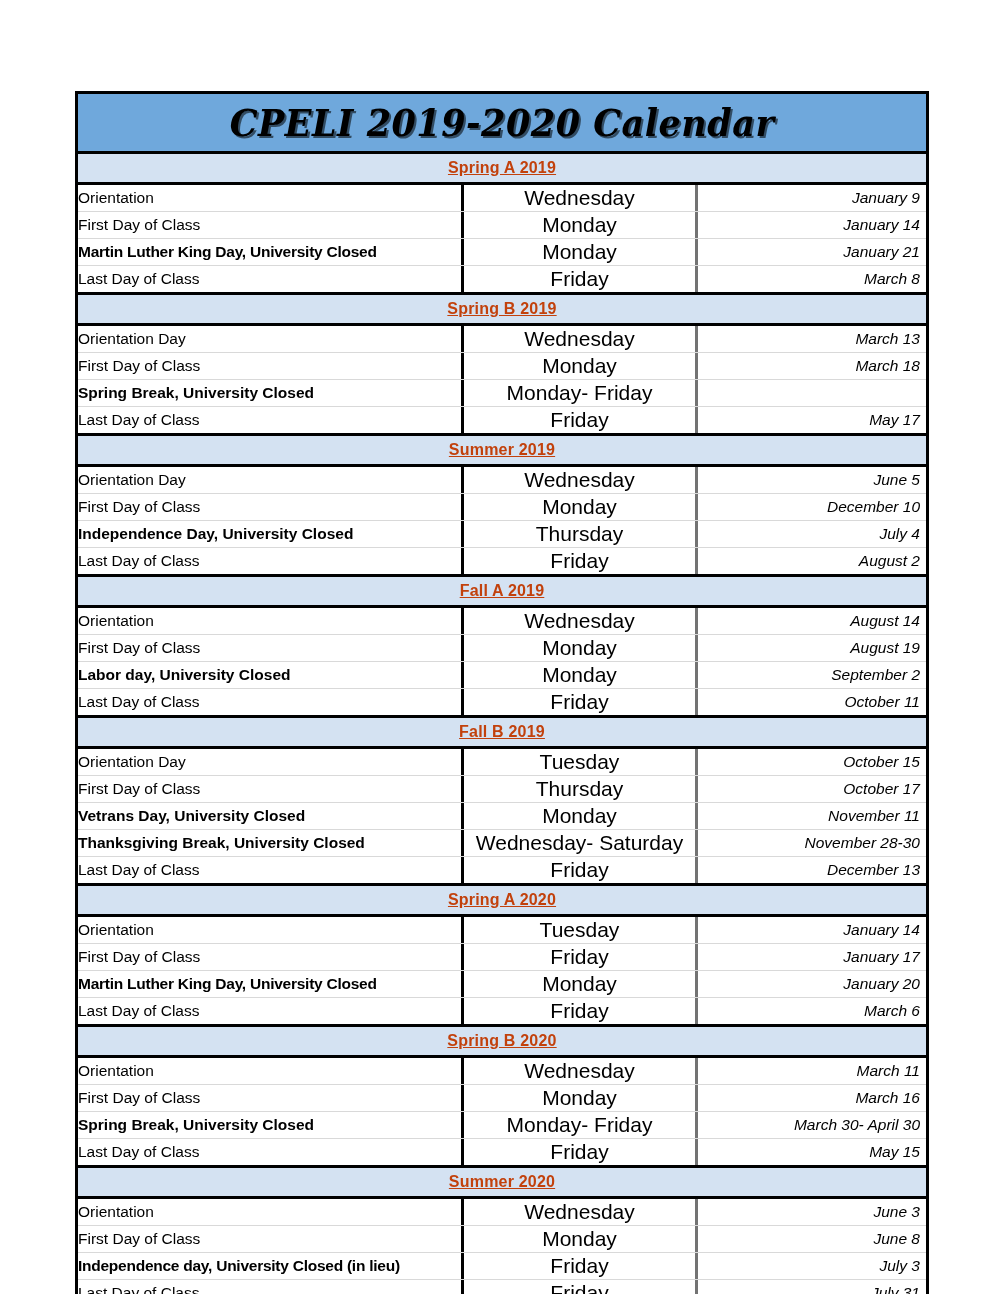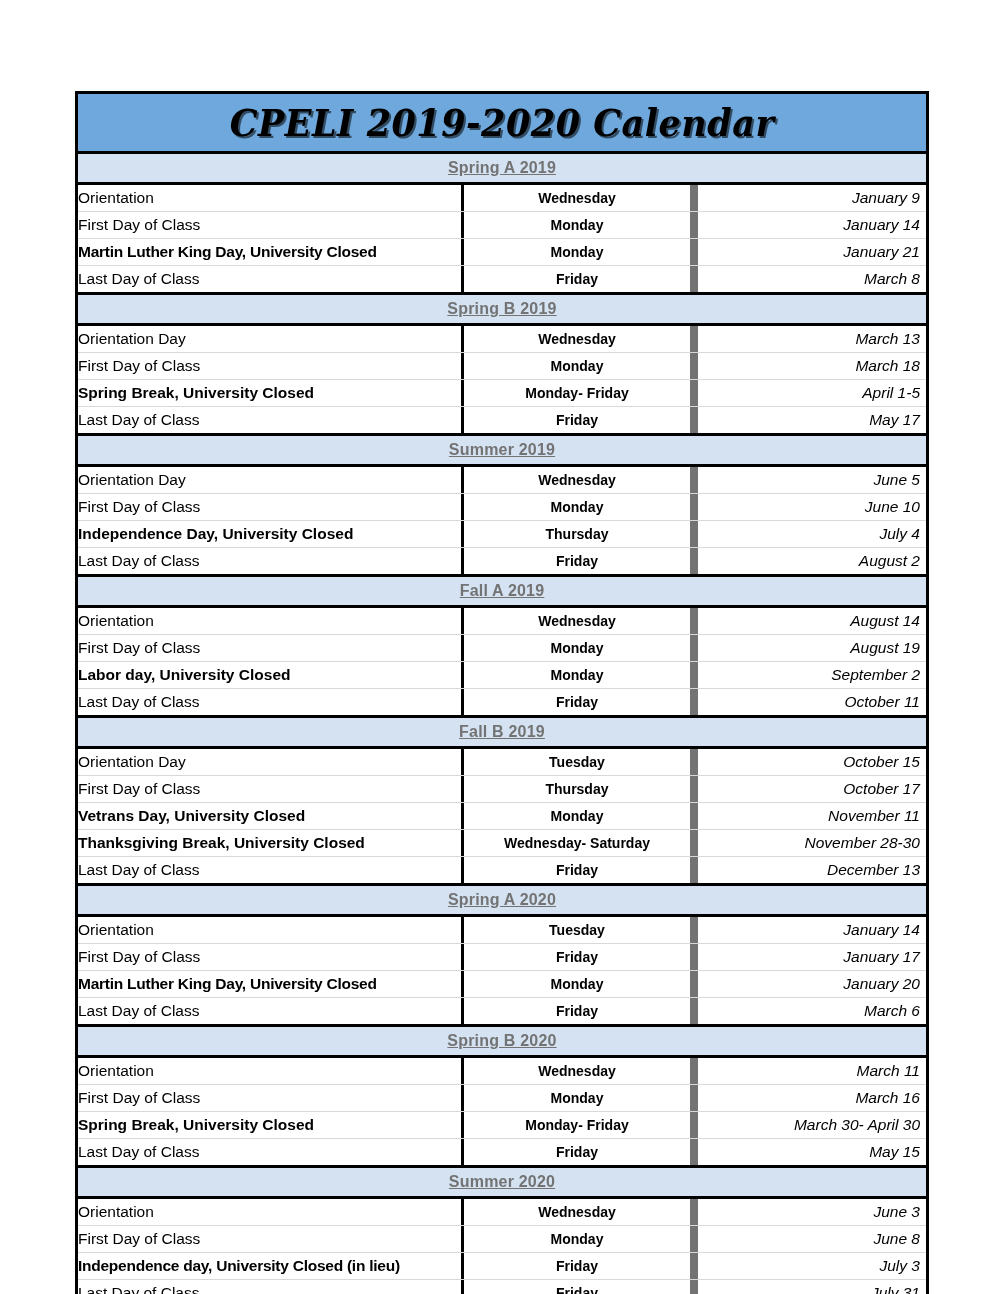--- a/index.html
+++ b/index.html
@@ -64,21 +64,21 @@
     display: flex;
     align-items: center;
     justify-content: center;
   }
   .section-header:first-child {
     border-top: none;
   }
   .section-title {
     font-size: 16px;
     font-weight: bold;
-    color: #737373;
+    color: #c2410c;
     text-decoration: underline;
     text-underline-offset: 1px;
     letter-spacing: 0.2px;
   }
 
   
   .rows {
     display: block;
   }
   .row {
@@ -106,25 +106,24 @@
     white-space: nowrap;
     overflow: hidden;
   }
   .cell-day {
     flex: 0 0 234px;
     width: 234px;
     display: flex;
     align-items: center;
     justify-content: center;
     box-sizing: border-box;
-    border-right: 8px solid #737373;
-    font-size: 14px;
+    border-right: 3px solid #737373;
+    font-size: 21px;
     color: #000000;
     white-space: nowrap;
-    font-weight: bold;
   }
   .cell-date {
     flex: 1 1 auto;
     display: flex;
     align-items: center;
     justify-content: flex-end;
     padding-right: 6px;
     box-sizing: border-box;
     font-size: 15.5px;
     color: #000000;
@@ -187,41 +186,40 @@
             <div class="cell-date">March 13</div>
           </div>
           <div class="row">
             <div class="cell-event">First Day of Class</div>
             <div class="cell-day">Monday</div>
             <div class="cell-date">March 18</div>
           </div>
           <div class="row is-holiday">
             <div class="cell-event">Spring Break, University Closed</div>
             <div class="cell-day">Monday- Friday</div>
-            <div class="cell-date">April 1-5</div>
           </div>
           <div class="row">
             <div class="cell-event">Last Day of Class</div>
             <div class="cell-day">Friday</div>
             <div class="cell-date">May 17</div>
           </div>
         </div>
         <div class="section-header">
           <div class="section-title">Summer 2019</div>
         </div>
         <div class="rows">
           <div class="row">
             <div class="cell-event">Orientation Day</div>
             <div class="cell-day">Wednesday</div>
             <div class="cell-date">June 5</div>
           </div>
           <div class="row">
             <div class="cell-event">First Day of Class</div>
             <div class="cell-day">Monday</div>
-            <div class="cell-date">June 10</div>
+            <div class="cell-date">December 10</div>
           </div>
           <div class="row is-holiday">
             <div class="cell-event">Independence Day, University Closed</div>
             <div class="cell-day">Thursday</div>
             <div class="cell-date">July 4</div>
           </div>
           <div class="row">
             <div class="cell-event">Last Day of Class</div>
             <div class="cell-day">Friday</div>
             <div class="cell-date">August 2</div>

